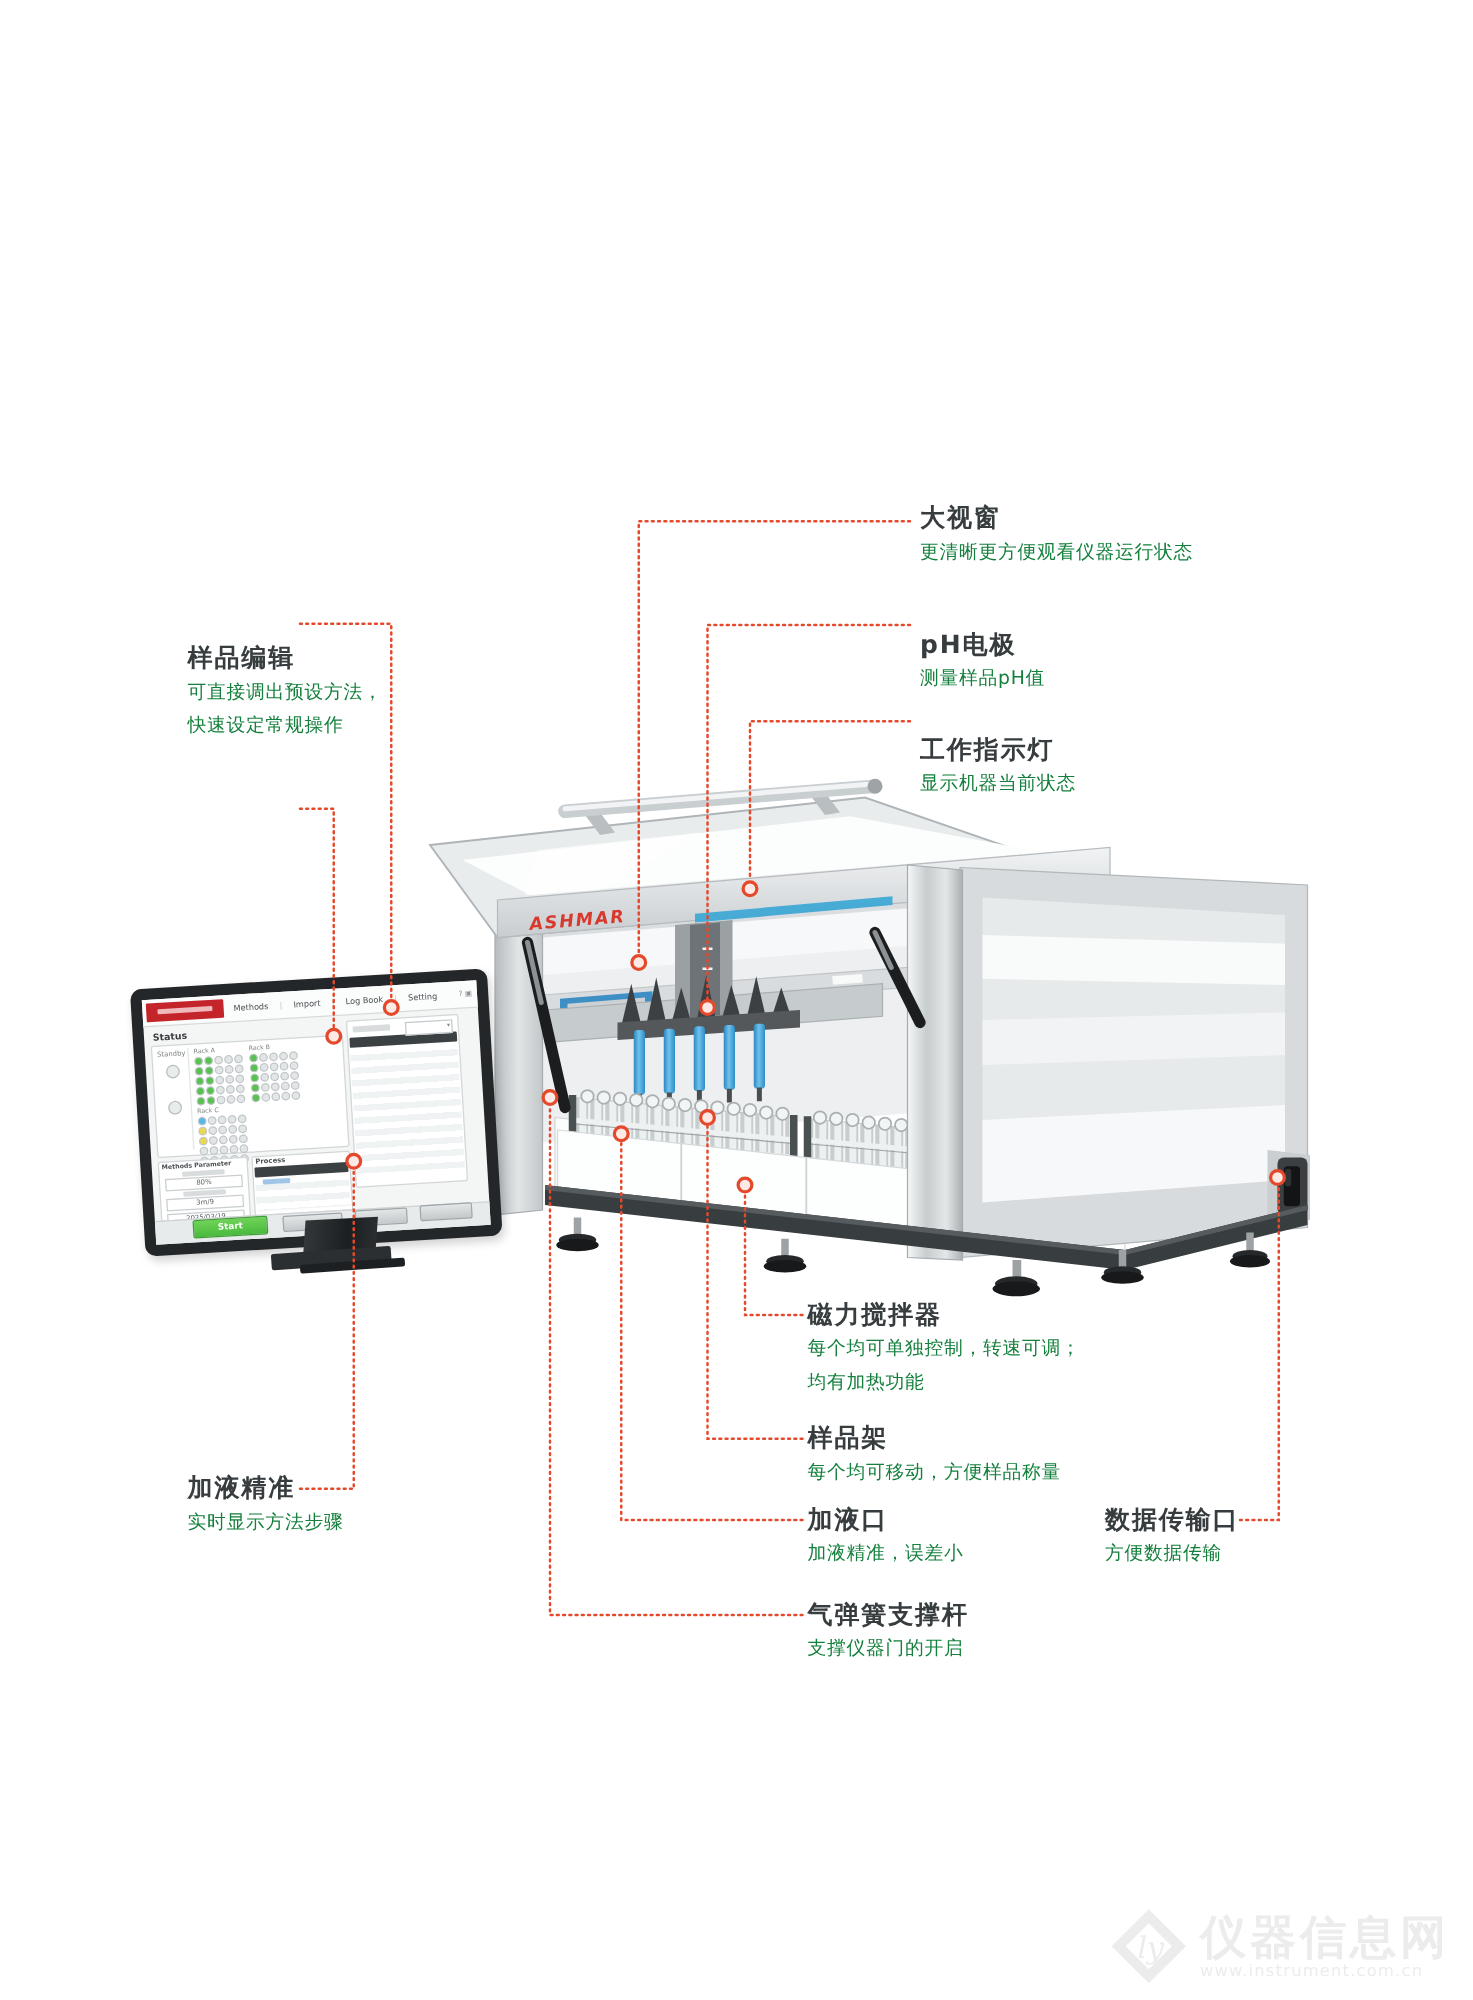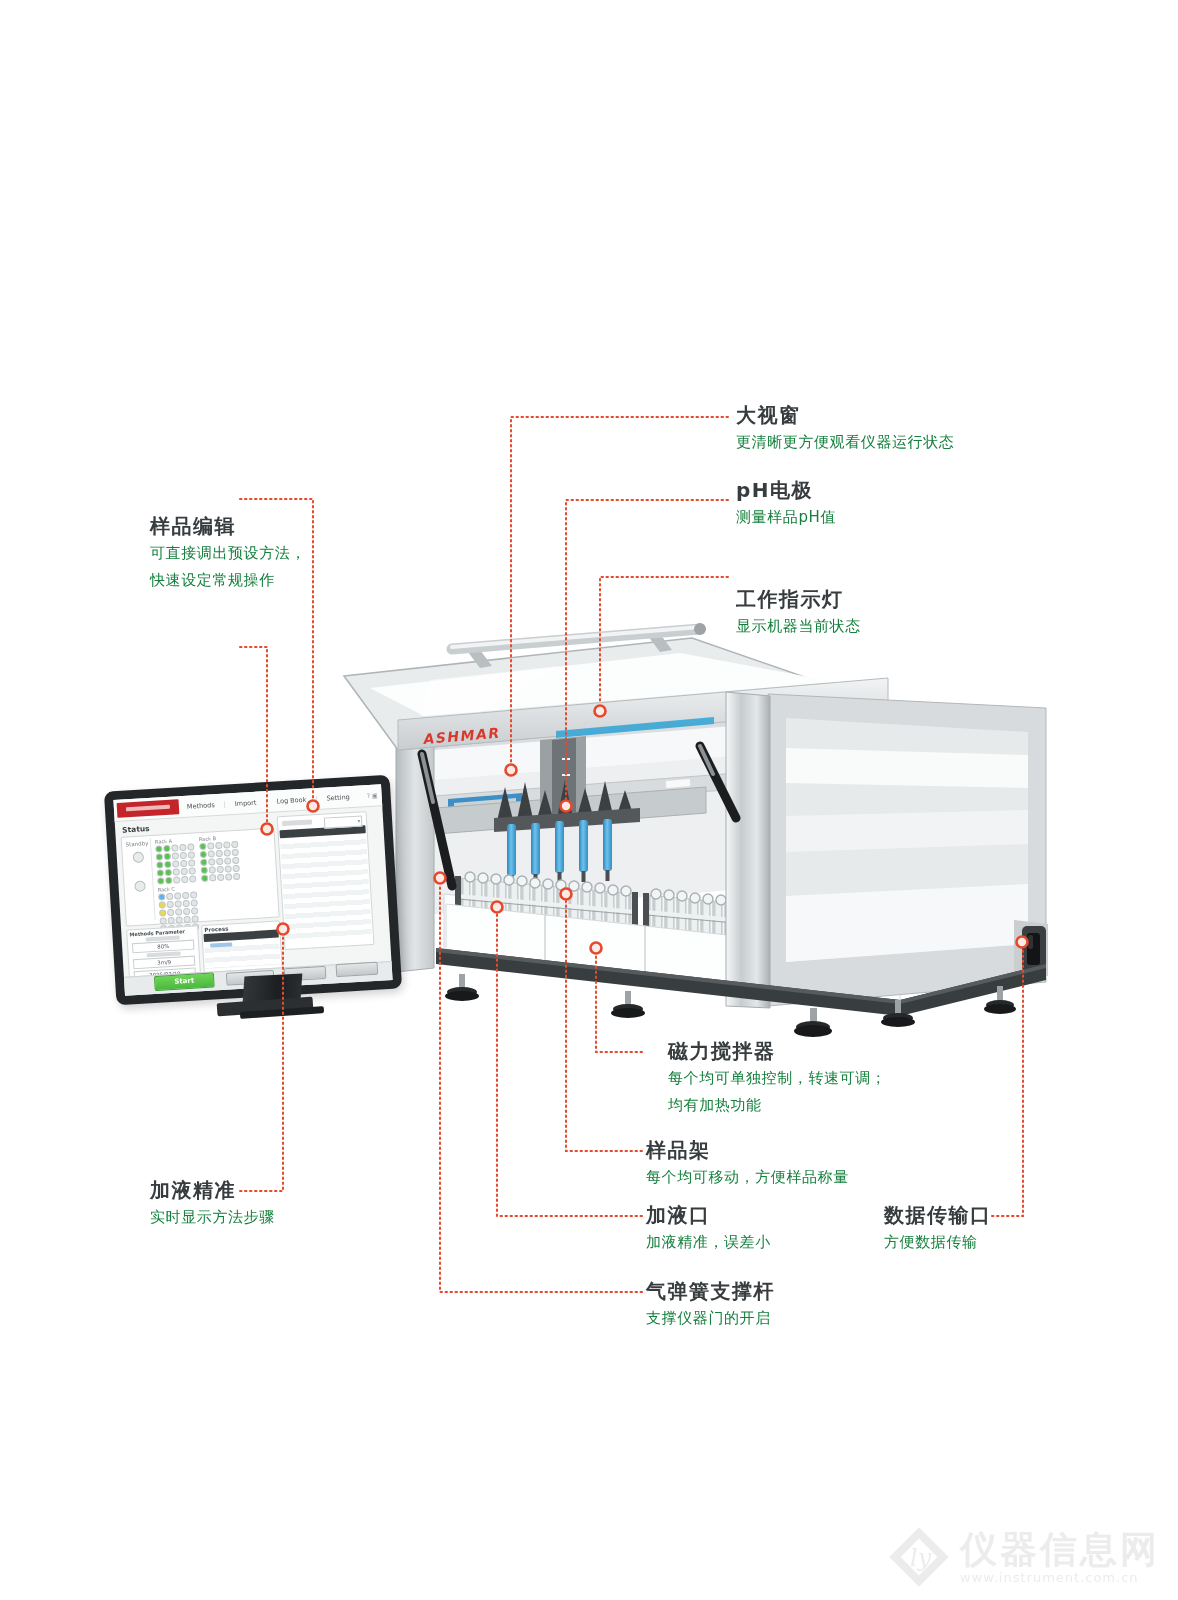--- a/index.html
+++ b/index.html
@@ -448,38 +448,38 @@
       <circle cx="497" cy="907" r="5.5"></circle>
       <circle cx="440" cy="878" r="5.5"></circle>
       <circle cx="1022" cy="942" r="5.5"></circle>
     </g>
   </svg>
 
   <div class="callout" style="left:736px;top:402px;font-family:Liberation Serif, serif;">
     <div class="co-title">大视窗</div>
     <div class="co-desc">更清晰更方便观看仪器运行状态</div>
   </div>
-  <div class="callout" style="left:736px;top:477px;">
+  <div class="callout" style="left:736px;top:502px;">
     <div class="co-title">pH电极</div>
     <div class="co-desc">测量样品pH值</div>
   </div>
   <div class="callout" style="left:736px;top:562px;margin-top:24px;">
     <div class="co-title">工作指示灯</div>
     <div class="co-desc">显示机器当前状态</div>
   </div>
   <div class="callout" style="left:150px;top:513px;">
     <div class="co-title">样品编辑</div>
     <div class="co-desc">可直接调出预设方法，</div>
     <div class="co-desc">快速设定常规操作</div>
   </div>
   <div class="callout" style="left:150px;top:1177px;">
     <div class="co-title">加液精准</div>
     <div class="co-desc">实时显示方法步骤</div>
   </div>
-  <div class="callout" style="left:668px;top:1038px;">
+  <div class="callout" style="left:646px;top:1038px;">
     <div class="co-title">磁力搅拌器</div>
     <div class="co-desc">每个均可单独控制，转速可调；</div>
     <div class="co-desc">均有加热功能</div>
   </div>
   <div class="callout" style="left:646px;top:1137px;">
     <div class="co-title">样品架</div>
     <div class="co-desc">每个均可移动，方便样品称量</div>
   </div>
   <div class="callout" style="left:646px;top:1202px;">
     <div class="co-title">加液口</div>

